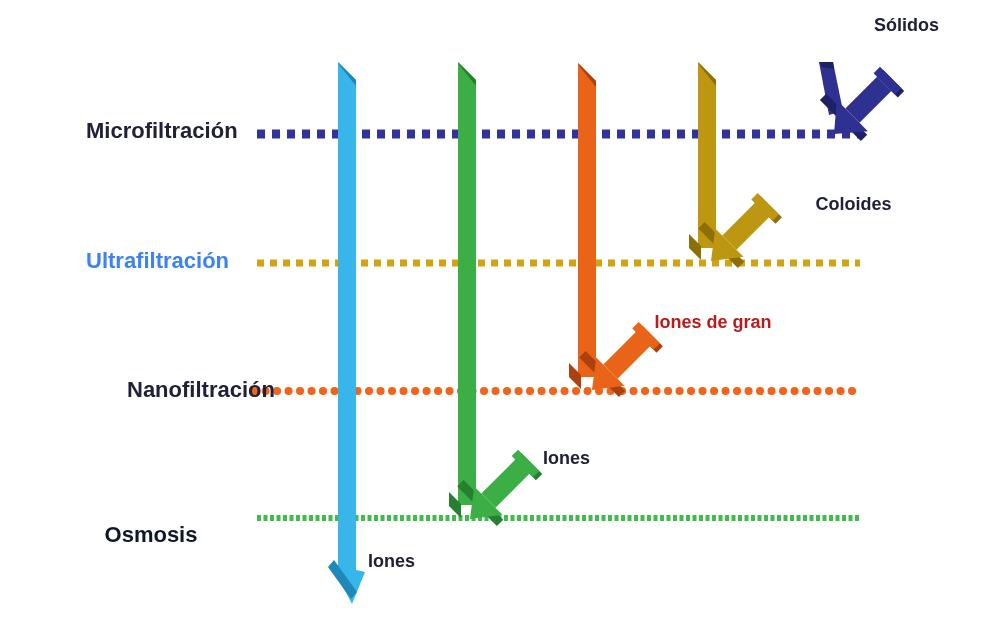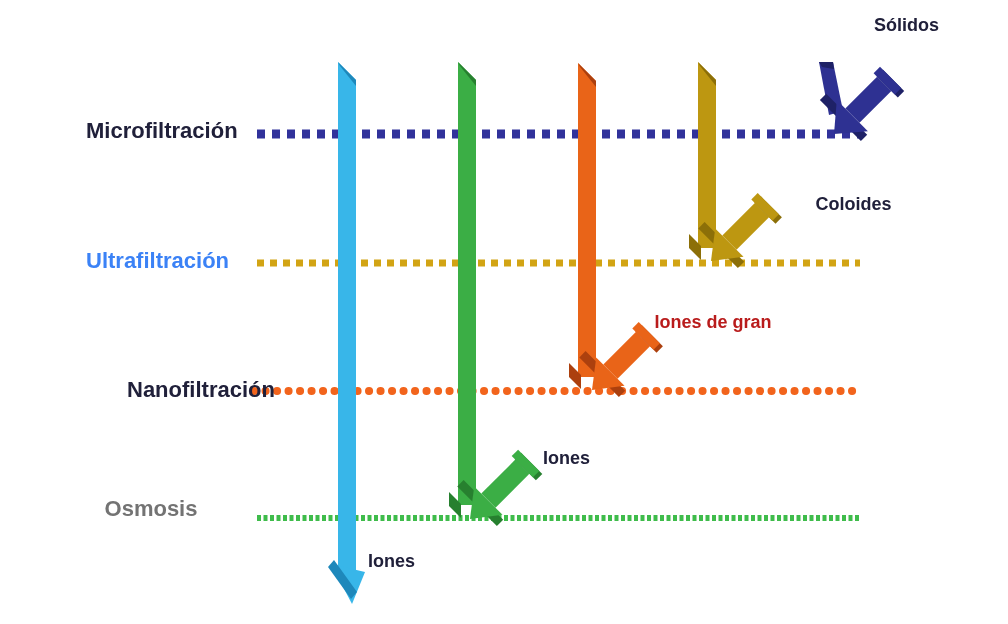--- a/index.html
+++ b/index.html
@@ -75,21 +75,21 @@
 
   <div class="lbl process" style="left: 86px; top: 118px; color: rgb(32, 32, 58);">
     <span>Microfiltración</span>
   </div>
   <div class="lbl process" style="left: 86px; top: 248px; color: #3b82f6;">
     <span>Ultrafiltración</span>
   </div>
   <div class="lbl process" style="left: 86px; top: 377px; color: rgb(32, 32, 58); margin-left: 41px;">
     <span>Nanofiltración</span>
   </div>
-  <div class="lbl process center lh29" style="left: 92px; top: 494px; width: 118px; color: #737373;">
+  <div class="lbl process center lh29" style="left: 92px; top: 520px; width: 118px; color: #0f172a;">
     <span>Osmosis</span>
   </div>
 
   <div class="lbl substance center lh24" style="left: 824px; top: 13px; width: 165px; color: rgb(32, 32, 58);">
     <span>Sólidos</span>
   </div>
   <div class="lbl substance center lh24" style="left: 771px; top: 183px; width: 165px; color: rgb(32, 32, 58); margin-top: 9px;">
     <span>Coloides</span>
   </div>
   <div class="lbl substance center lh24" style="left: 647px; top: 310px; width: 132px; color: #b91c1c;">

